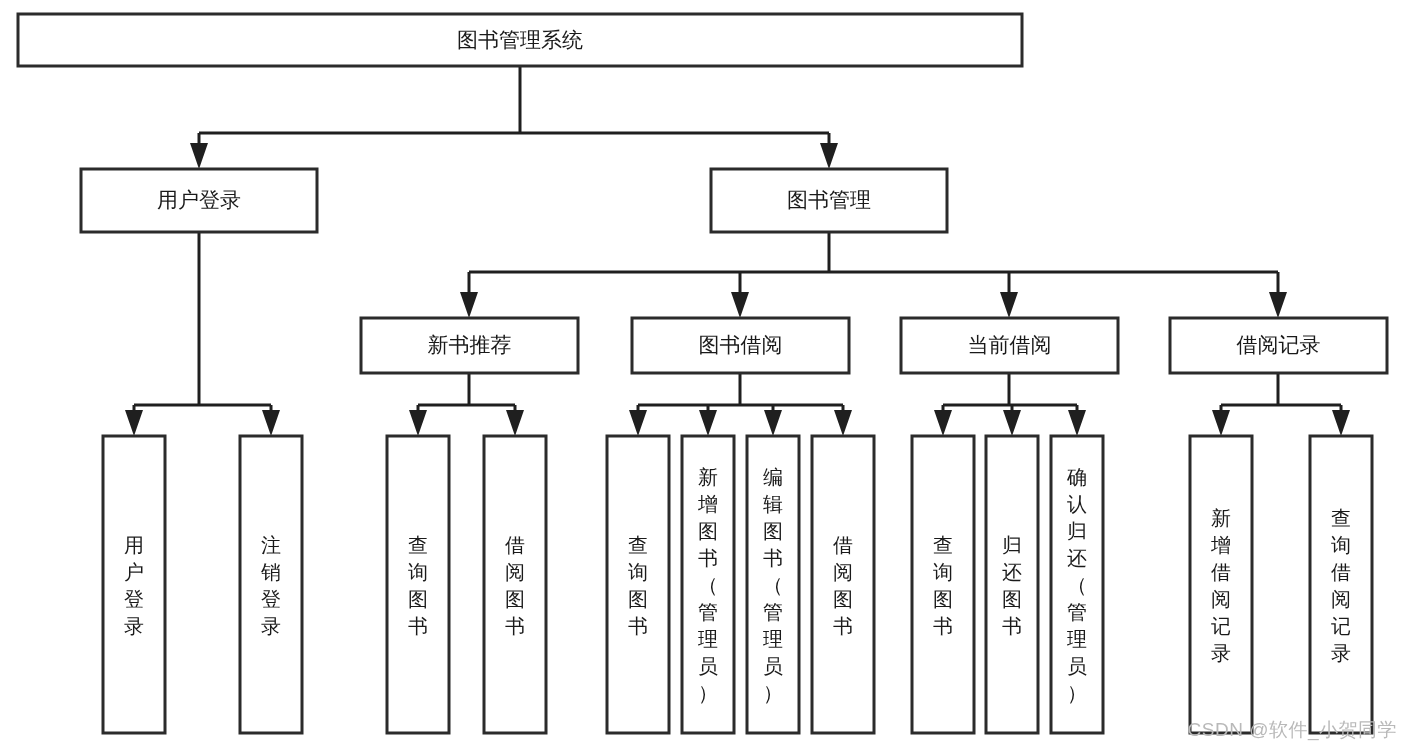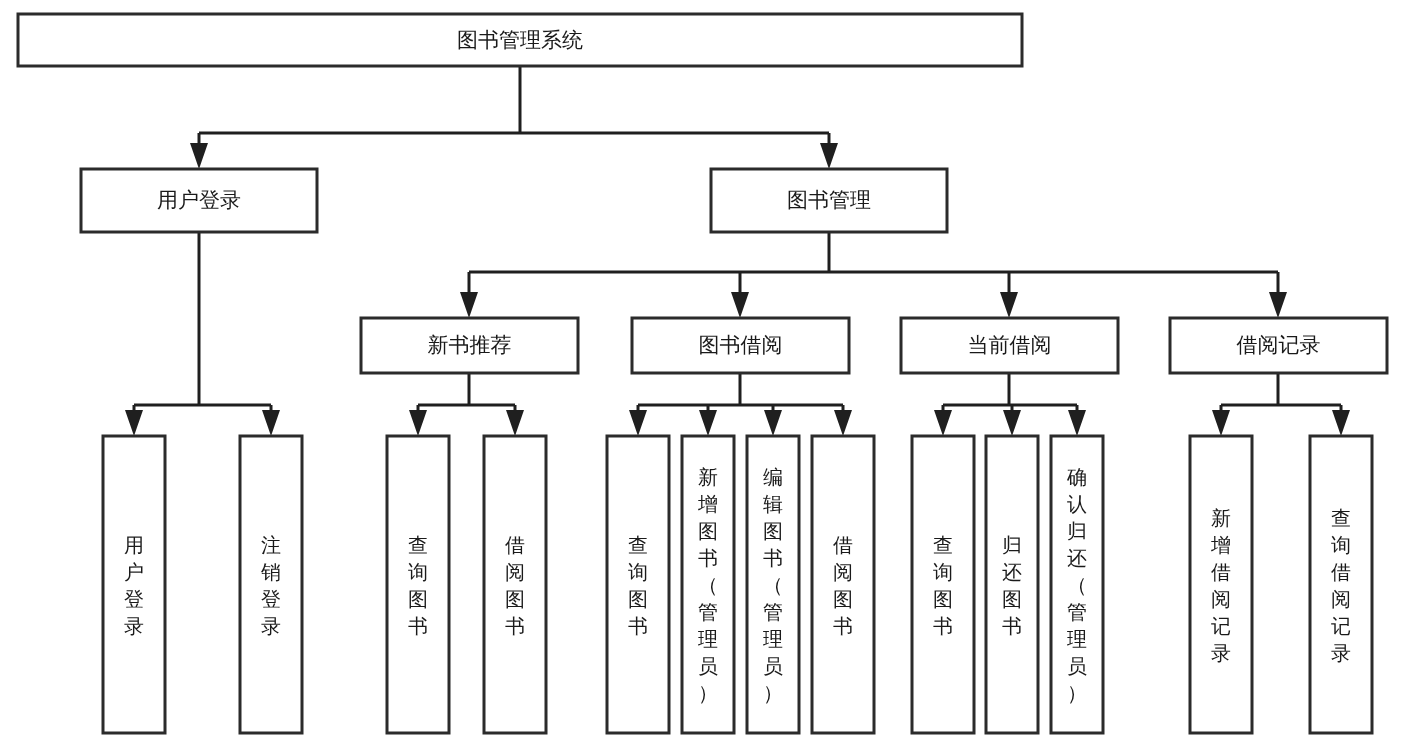--- a/index.html
+++ b/index.html
@@ -196,13 +196,14 @@
         <g>
           <rect x="1190" y="436" width="62" height="297" class="node-box"></rect>
           <text x="1221" y="0" class="node-label-v"><tspan x="1221" y="524.5">新</tspan><tspan x="1221" y="551.5">增</tspan><tspan x="1221" y="578.5">借</tspan><tspan x="1221" y="605.5">阅</tspan><tspan x="1221" y="632.5">记</tspan><tspan x="1221" y="659.5">录</tspan></text>
         </g>
         <g>
           <rect x="1310" y="436" width="62" height="297" class="node-box"></rect>
           <text x="1341" y="0" class="node-label-v"><tspan x="1341" y="524.5">查</tspan><tspan x="1341" y="551.5">询</tspan><tspan x="1341" y="578.5">借</tspan><tspan x="1341" y="605.5">阅</tspan><tspan x="1341" y="632.5">记</tspan><tspan x="1341" y="659.5">录</tspan></text>
         </g>
       </g>
   </svg>
+  <div class="watermark">CSDN @软件_小贺同学</div>
 </div>
 
 </body></html>

